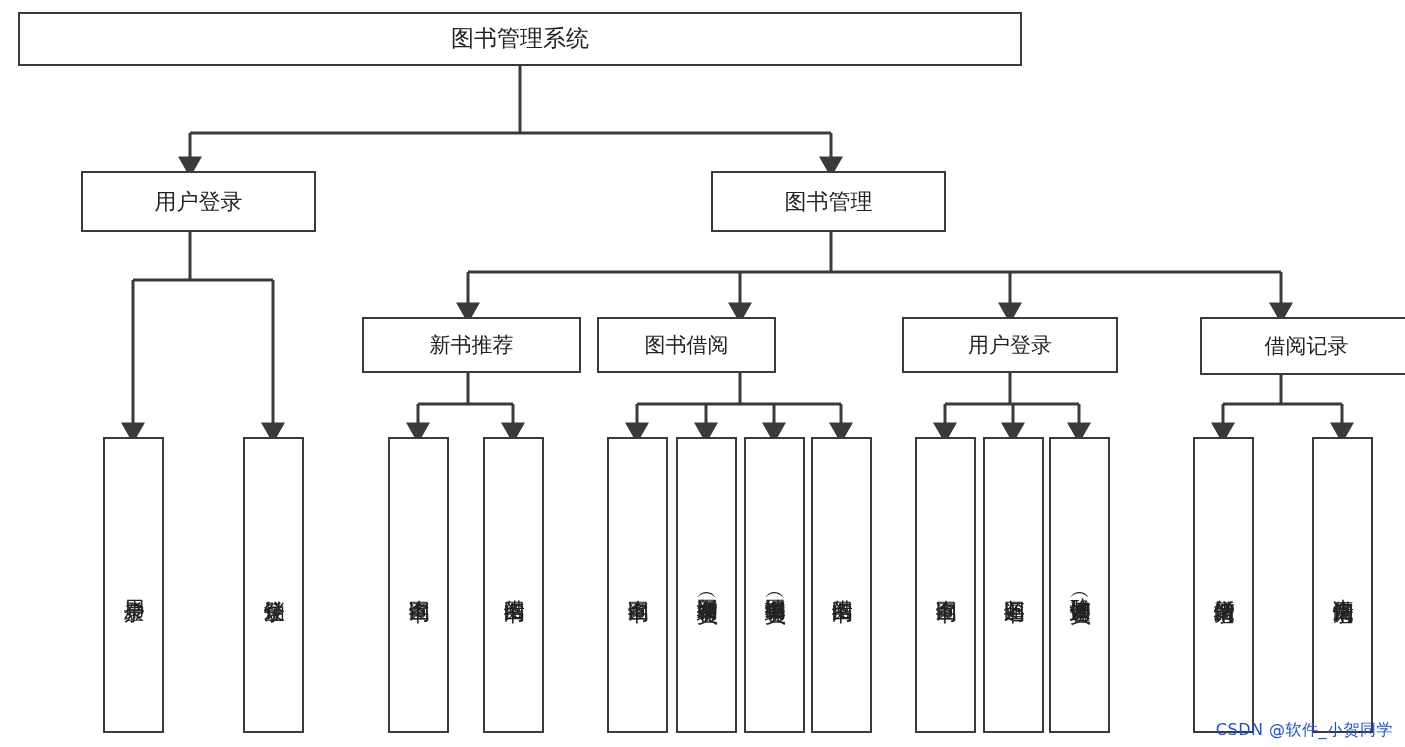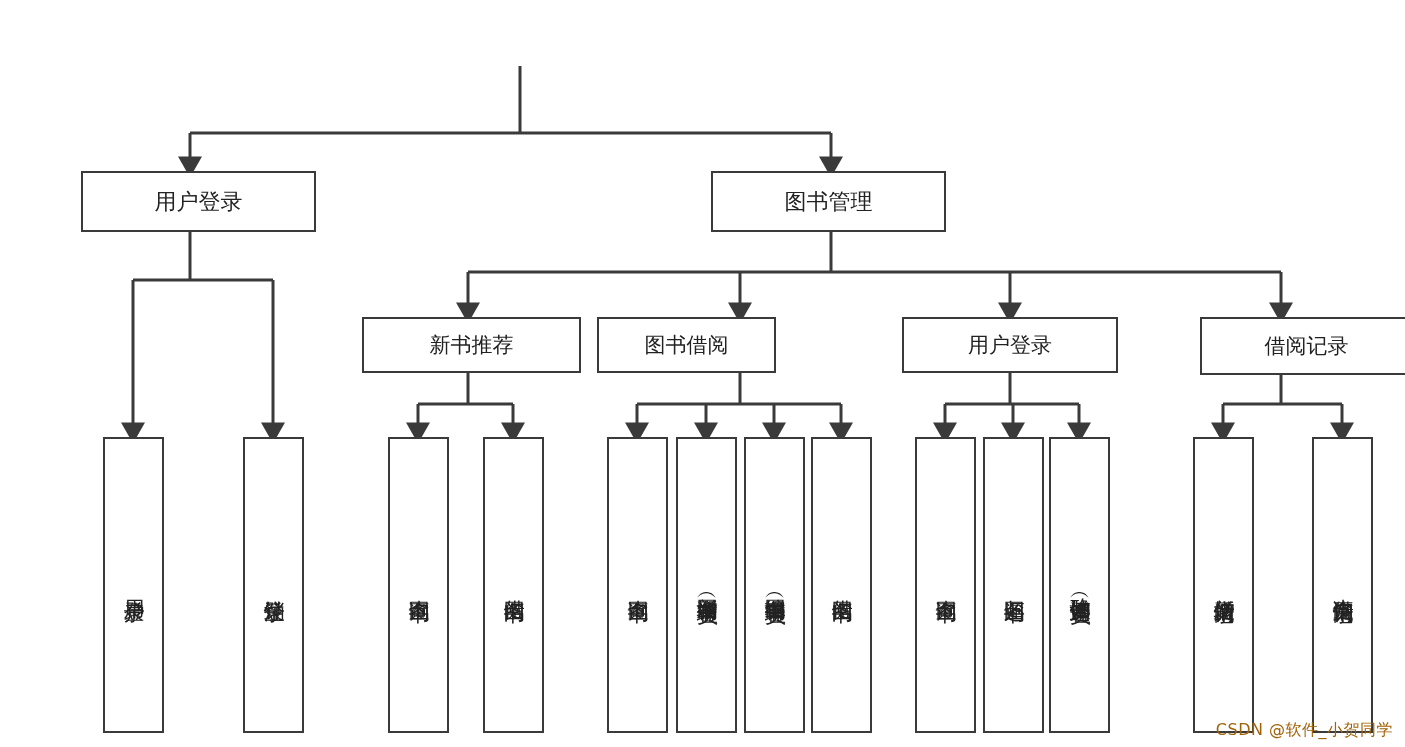--- a/index.html
+++ b/index.html
@@ -61,21 +61,21 @@
     font-size: 21px;
     line-height: 1.12;
     letter-spacing: 1px;
     white-space: nowrap;
   }
   #watermark {
     position: absolute;
     right: 12px;
     bottom: 6px;
     font-size: 16px;
-    color: #a16207;
+    color: #1d4ed8;
     letter-spacing: 0.5px;
     white-space: nowrap;
   }
 </style>
 </head>
 <body>
 
 <div id="diagram-root">
 
   <svg id="connector-layer" viewBox="0 0 1405 747" width="1405" height="747" xmlns="http://www.w3.org/2000/svg">
@@ -122,20 +122,23 @@
       <path d="M1013,404 L1013,432" marker-end="url(#arrowhead)"></path>
       <path d="M1079,404 L1079,432" marker-end="url(#arrowhead)"></path>
 
       <path d="M1281,375 L1281,404"></path>
       <path d="M1223,404 L1342,404"></path>
       <path d="M1223,404 L1223,432" marker-end="url(#arrowhead)"></path>
       <path d="M1342,404 L1342,432" marker-end="url(#arrowhead)"></path>
     </g>
   </svg>
 
+  <div class="node level-root" style="left:18px; top:12px; width:1004px; height:54px;">
+    <span class="node-label">图书管理系统</span>
+  </div>
 
   <div class="node level-2" style="left:81px; top:171px; width:235px; height:61px;">
     <span class="node-label">用户登录</span>
   </div>
   <div class="node level-2" style="left:711px; top:171px; width:235px; height:61px;">
     <span class="node-label">图书管理</span>
   </div>
 
   <div class="node level-3" style="left:362px; top:317px; width:219px; height:56px;">
     <span class="node-label">新书推荐</span>

